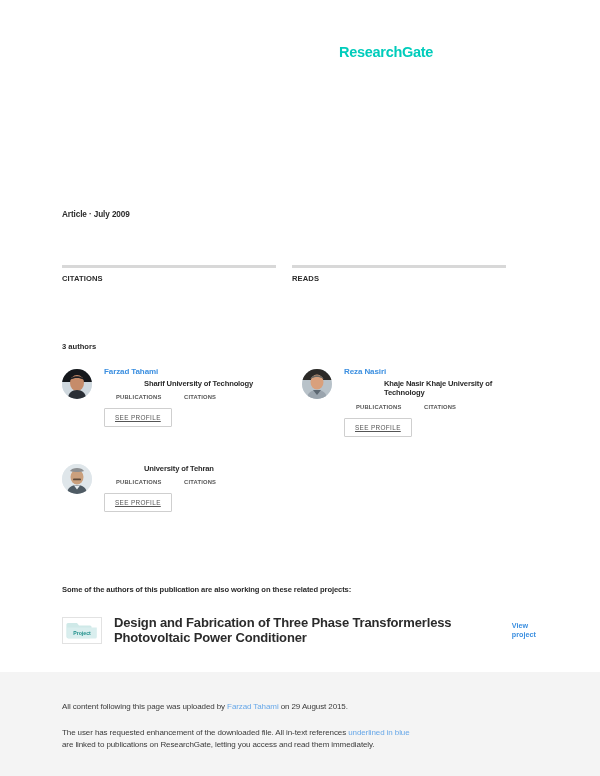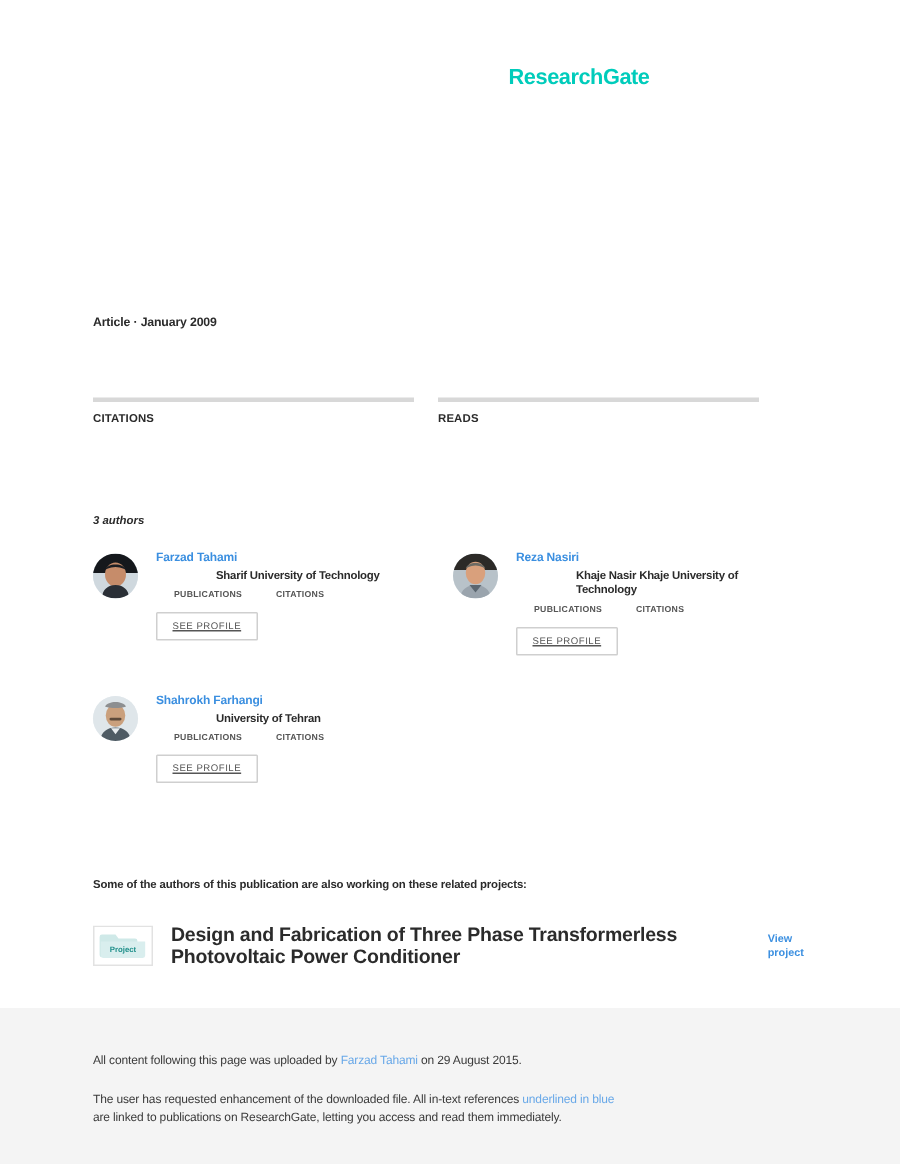--- a/index.html
+++ b/index.html
@@ -93,21 +93,20 @@
   }
 
   
   .authors-heading {
     position: absolute;
     top: 342px;
     left: 62px;
     font-size: 7.6px;
     font-weight: bold;
     color: #2b2b2b;
-    font-style: italic;
   }
   .authors-grid {
     position: absolute;
     top: 367px;
     left: 62px;
     width: 480px;
   }
   .author {
     position: absolute;
     width: 230px;
@@ -233,21 +232,21 @@
   .flink { color: #68a8e8; text-decoration: none; }
 </style>
 </head>
 <body>
 
 <div class="page">
 
   <div class="rg-logo">ResearchGate</div>
 
 
-  <div class="article-meta">Article · January 2009</div>
+  <div class="article-meta">Article · July 2009</div>
 
   <div class="stats">
     <div class="stat-col">
       <div class="stat-rule"></div>
       <div class="stat-label">CITATIONS</div>
     </div>
     <div class="stat-col">
       <div class="stat-rule"></div>
       <div class="stat-label">READS</div>
     </div>
@@ -305,21 +304,20 @@
         <svg width="30" height="30" viewBox="0 0 30 30" aria-hidden="true">
           <rect width="30" height="30" fill="#dfe6ea"></rect>
           <ellipse cx="15" cy="13" rx="6.5" ry="7.5" fill="#caa07d"></ellipse>
           <path d="M8 7c2-4 12-4 14 0 0 0-2 1-7 1s-7-1-7-1z" fill="#8d8f91"></path>
           <rect x="11" y="14.5" width="8" height="1.8" rx="0.9" fill="#5e4a3a"></rect>
           <path d="M5 30c0-6 4.5-9 10-9s10 3 10 9z" fill="#4f5b64"></path>
           <path d="M12 21.5l3 4 3-4z" fill="#e8ecef"></path>
         </svg>
       </div>
       <div class="author-body">
-        <div class="author-name">Shahrokh Farhangi</div>
         <div class="author-affil">University of Tehran</div>
         <div class="author-stats">
           <div class="astat first">PUBLICATIONS</div>
           <div class="astat">CITATIONS</div>
         </div>
         <a class="see-profile" href="#">SEE PROFILE</a>
       </div>
     </div>
 
   </div>

